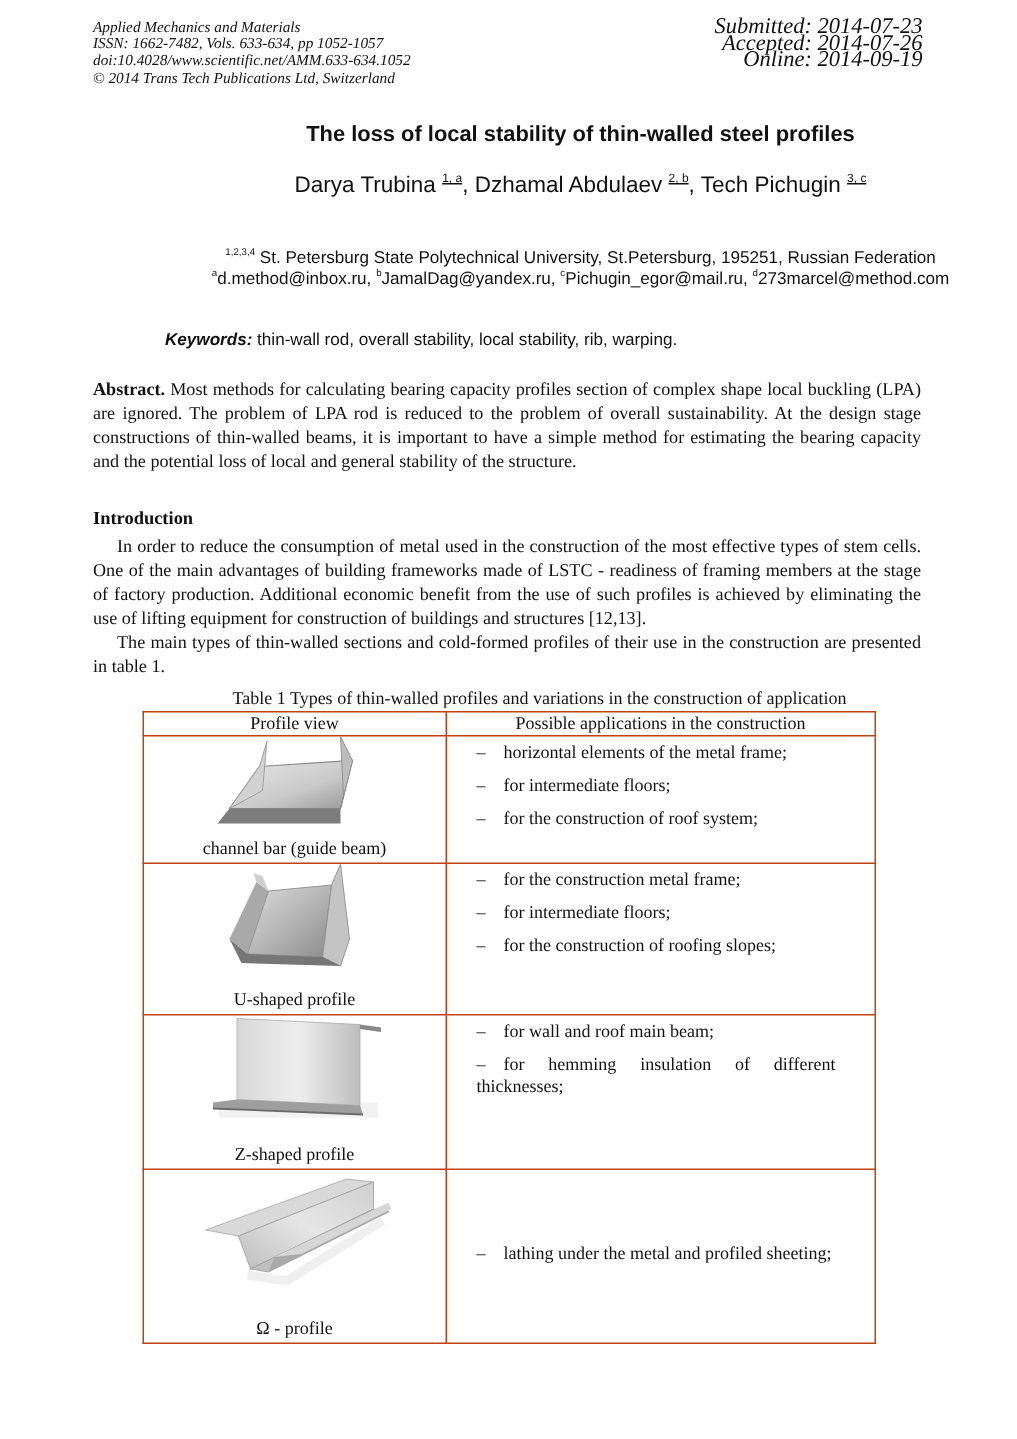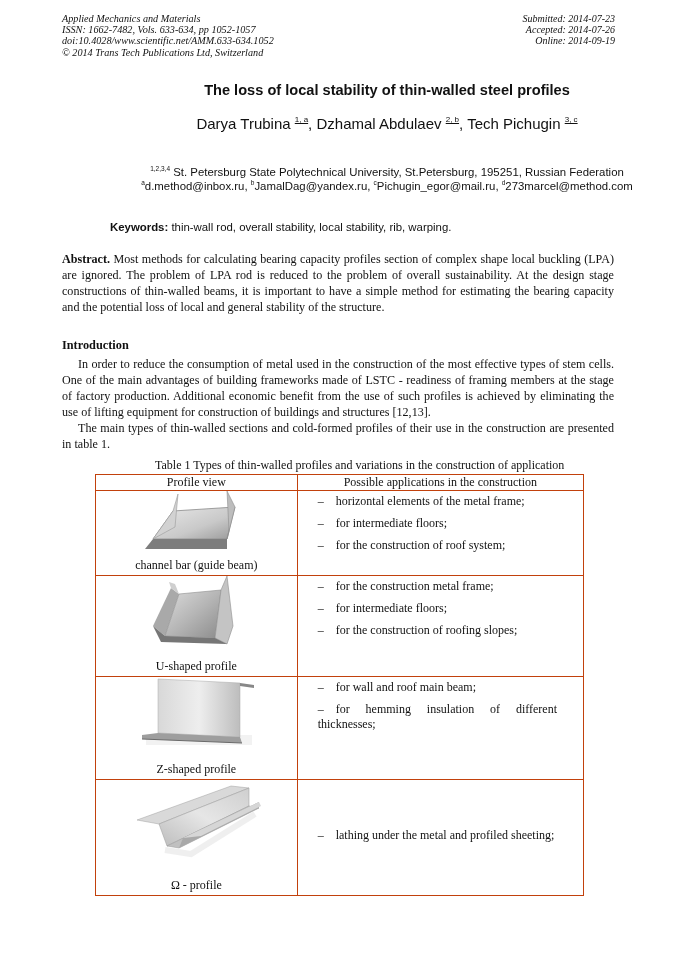--- a/index.html
+++ b/index.html
@@ -2,30 +2,30 @@
 <html><head>
 <meta charset="utf-8">
 <style>
   html, body { margin: 0; padding: 0; background: #ffffff; }
   body { width: 678px; height: 959px; position: relative; overflow: hidden; color: #111; }
   .serif { font-family: "Liberation Serif", "DejaVu Serif", serif; }
   .sans { font-family: "Liberation Sans", "DejaVu Sans", sans-serif; padding-left: 48px; }
   .abs { position: absolute; }
 
   .hdr-left { left: 62px; top: 13px; font-size: 10.2px; line-height: 11.2px; font-style: italic; }
-  .hdr-right { right: 63px; top: 13px; font-size: 10px; line-height: 11.2px; font-style: italic; text-align: right; }
+  .hdr-right { right: 63px; top: 13px; font-size: 15px; line-height: 11.2px; font-style: italic; text-align: right; }
 
   .title { left: 0; width: 678px; top: 82px; text-align: center; font-size: 14.6px; font-weight: bold; }
   .authors { left: 0; width: 678px; top: 112px; text-align: center; font-size: 15px; line-height: 24px; }
   .authors sup { font-size: 8px; vertical-align: 7px; line-height: 0; text-decoration: underline; }
   .affil { left: 0; width: 678px; top: 165px; text-align: center; font-size: 11.4px; line-height: 14px; }
   .affil sup { font-size: 6.5px; vertical-align: 5px; line-height: 0; }
 
   .keywords { left: 62px; top: 221px; font-size: 11.4px; }
-  .keywords b { font-weight: bold; }
+  .keywords b { font-weight: bold; font-style: italic; }
 
   .para { left: 62px; width: 552px; font-size: 12.1px; line-height: 16px; text-align: justify; }
   .para b { font-weight: bold; }
   .indent { text-indent: 16px; }
   .abstract { top: 251px; }
   .intro-h { left: 62px; top: 338px; font-size: 12.3px; font-weight: bold; }
   .intro1 { top: 356px; }
   .intro2 { top: 420px; }
 
   .tcaption { left: 155px; top: 458px; font-size: 12px; white-space: nowrap; }

